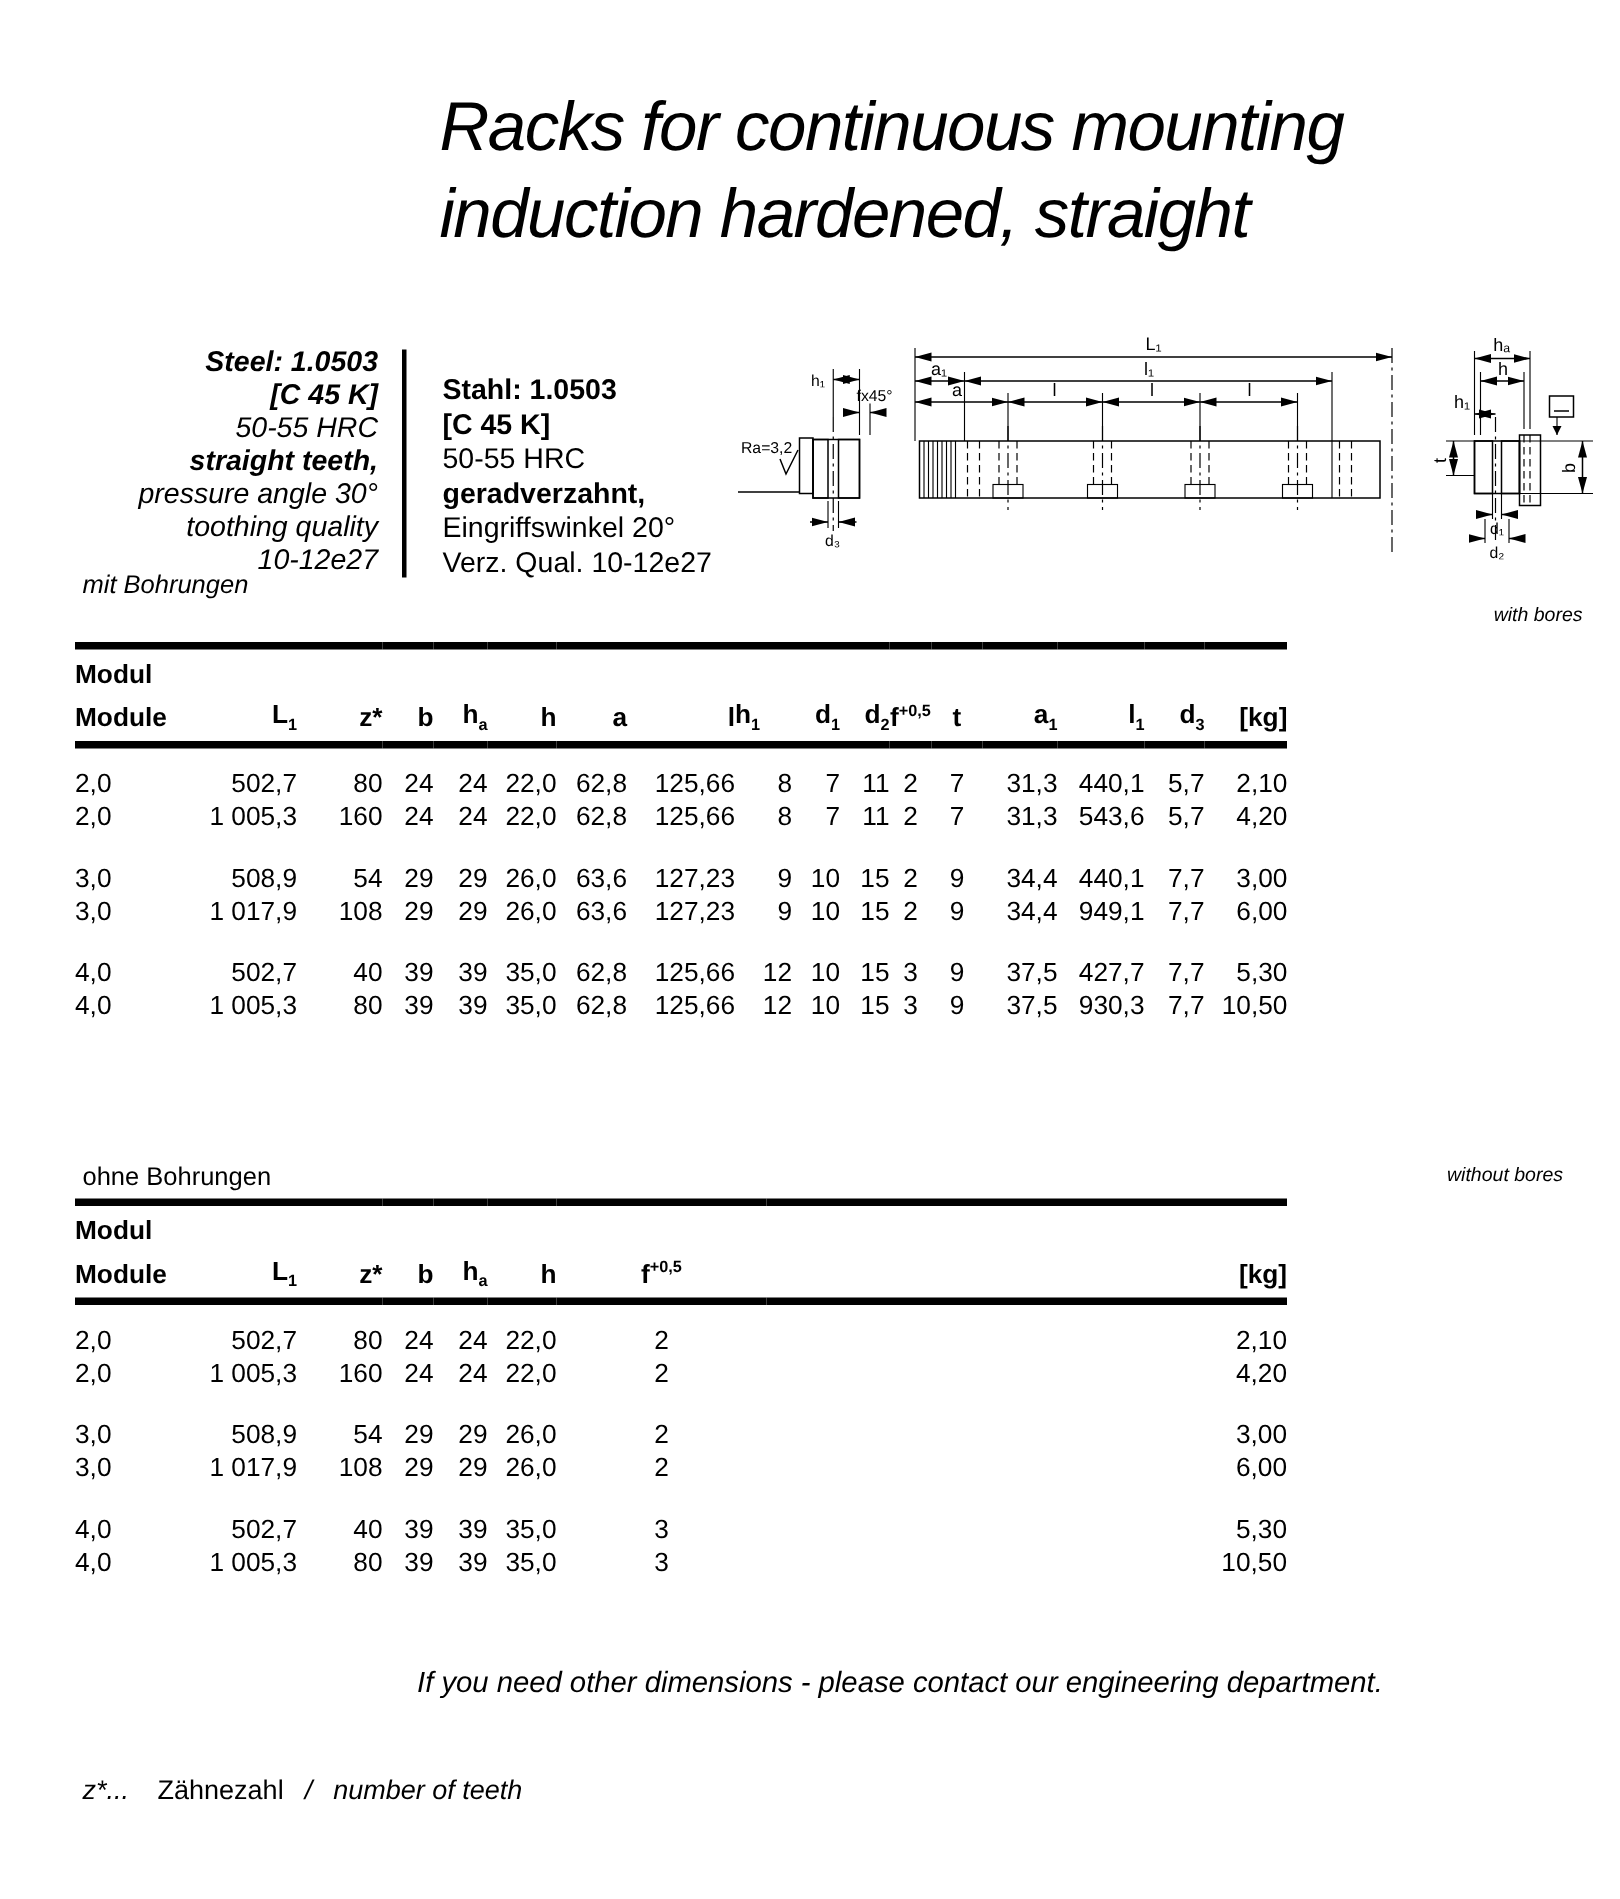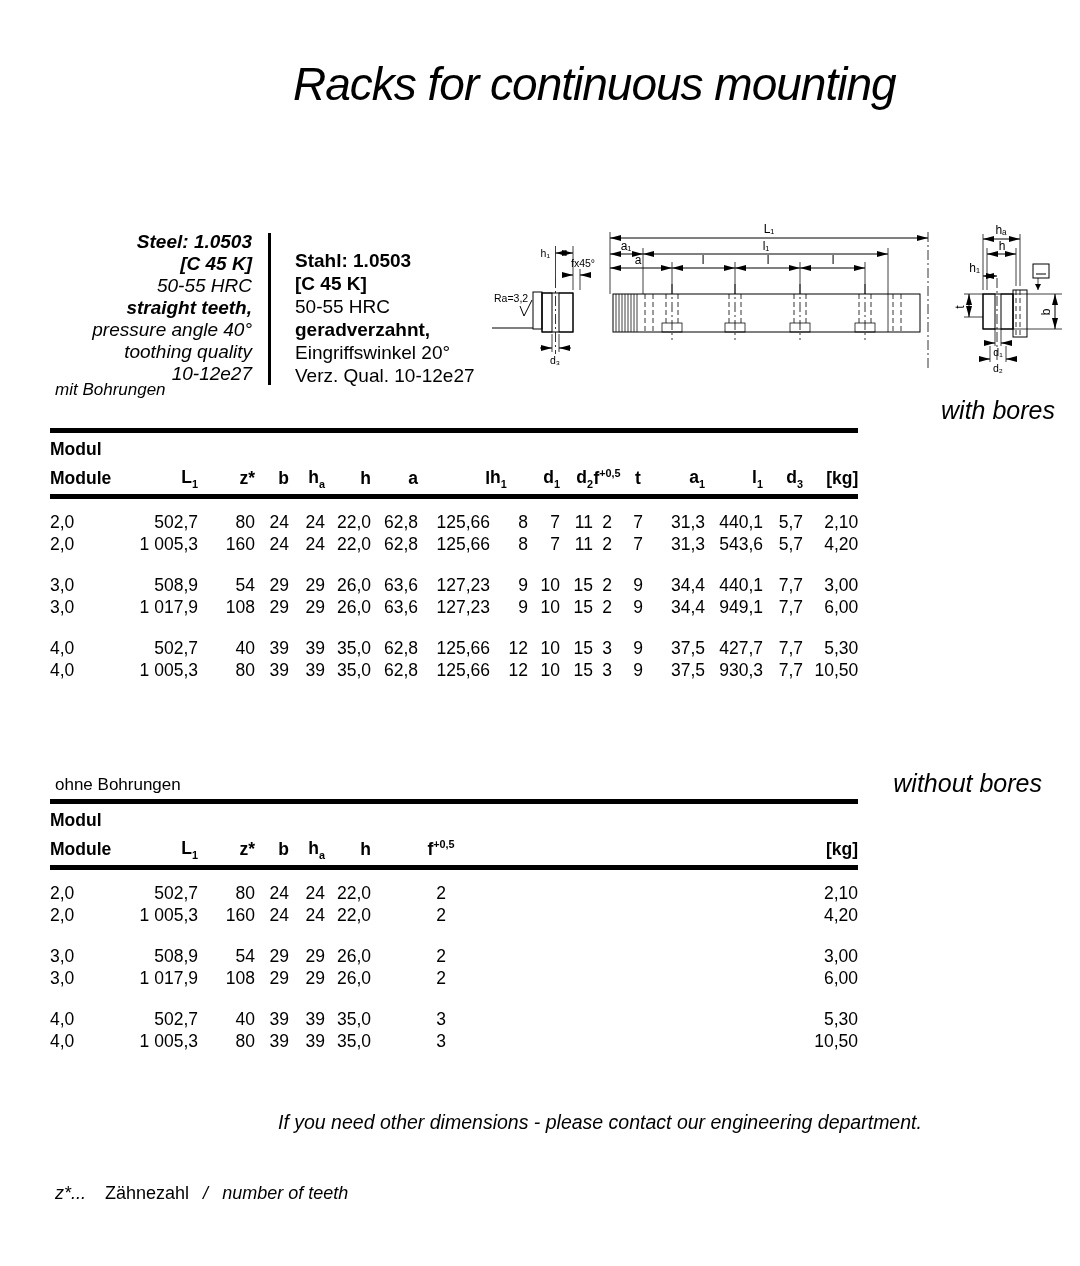--- a/index.html
+++ b/index.html
@@ -14,21 +14,21 @@
   
   .spec-en{left:60px;top:231px;width:192px;text-align:right;font-style:italic;
            font-size:19px;line-height:22px;white-space:nowrap;}
   .spec-de{left:295px;top:249px;font-size:19px;line-height:23px;white-space:nowrap;}
   .spec-en div,.spec-de div{white-space:nowrap;}
   .b{font-weight:bold;}
   .divider{left:268px;top:233px;width:3px;height:152px;background:#000;}
 
   
   .sec-de{font-size:17px;line-height:20px;}
-  .sec-en{font-style:italic;font-size:25px;line-height:22px;text-align:right;}
+  .sec-en{font-style:italic;font-size:13px;line-height:22px;text-align:right;}
 
   
   table.spec-table{border-collapse:collapse;table-layout:fixed;width:808px;
         border-top:5px solid #000;font-size:17.5px;}
   table.spec-table th,table.spec-table td{padding:0;white-space:nowrap;overflow:visible;}
   tr.modul-row th{text-align:left;font-weight:bold;font-size:17.5px;padding-top:4px;height:24px;vertical-align:middle;}
   tr.head-row th{font-weight:bold;font-size:17.5px;height:28px;vertical-align:bottom;
         padding-bottom:5px;border-bottom:5px solid #000;}
   tbody td{height:21.5px;line-height:21.5px;}
   tbody tr:first-child td{padding-top:13px;}
@@ -53,28 +53,29 @@
   svg text{fill:#000;stroke:none;font-size:12px;font-family:"Liberation Sans",sans-serif;}
   svg text.sm{font-size:10.5px;}
 </style>
 </head>
 <body>
 
 <div class="page">
 
   <div class="abs title">
     <div>Racks for continuous mounting</div>
+    <div>induction hardened, straight</div>
   </div>
 
   <div class="abs spec-en">
     <div class="b">Steel: 1.0503</div>
     <div class="b">[C 45 K]</div>
     <div>50-55 HRC</div>
     <div class="b">straight teeth,</div>
-    <div>pressure angle 40°</div>
+    <div>pressure angle 30°</div>
     <div>toothing quality</div>
     <div>10-12e27</div>
   </div>
 
   <div class="abs divider"></div>
 
   <div class="abs spec-de">
     <div class="b">Stahl: 1.0503</div>
     <div class="b">[C 45 K]</div>
     <div>50-55 HRC</div>

